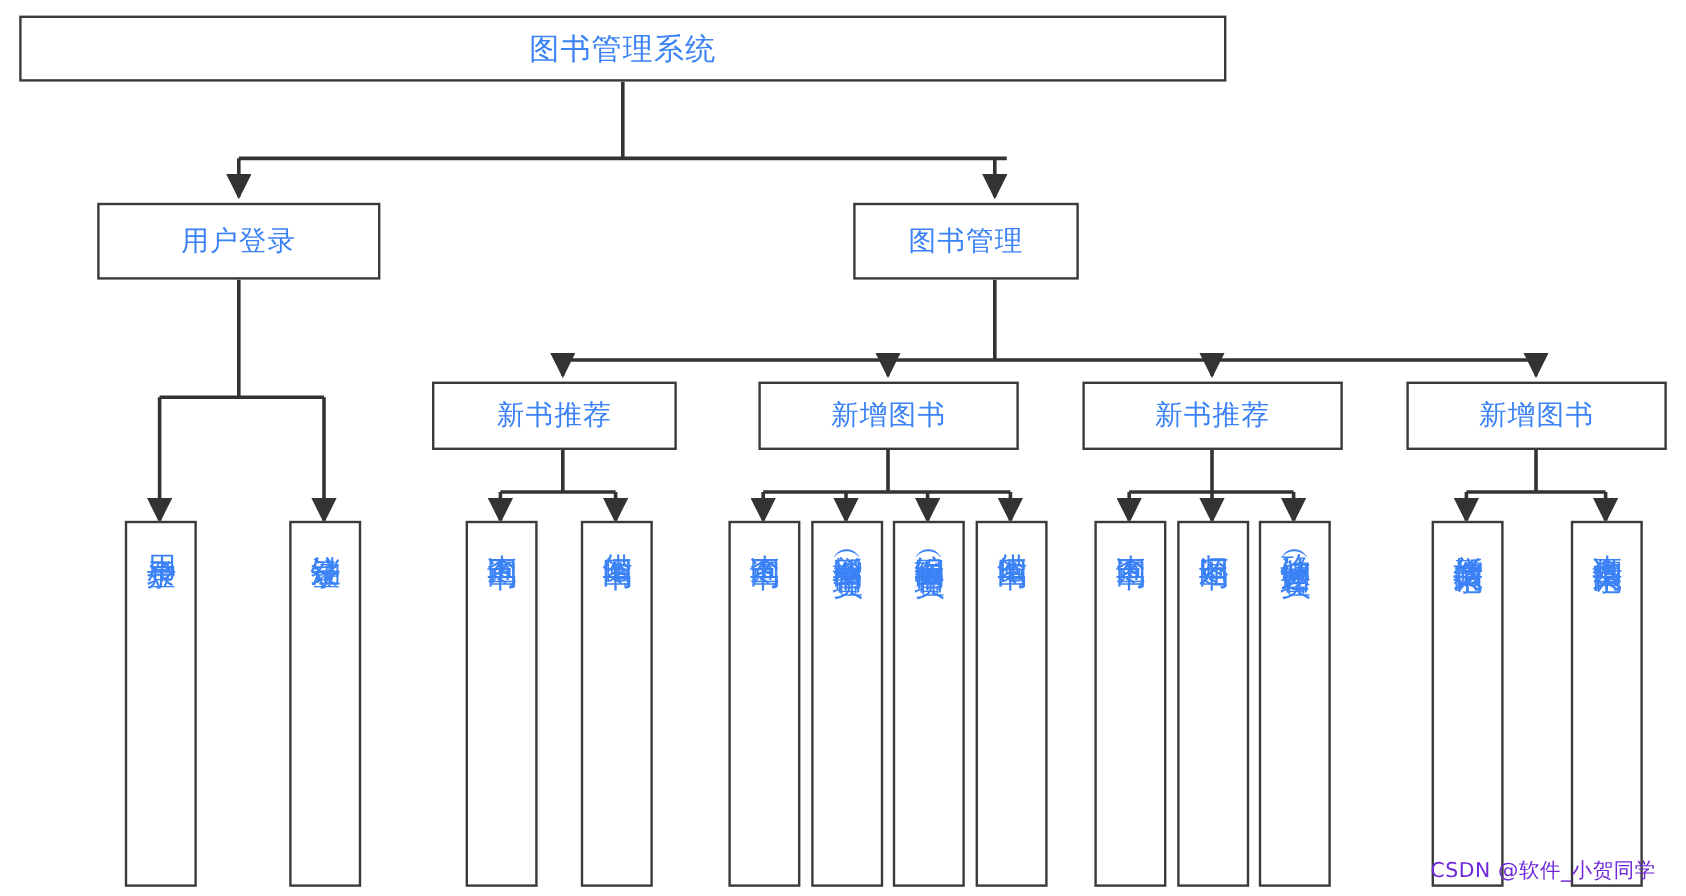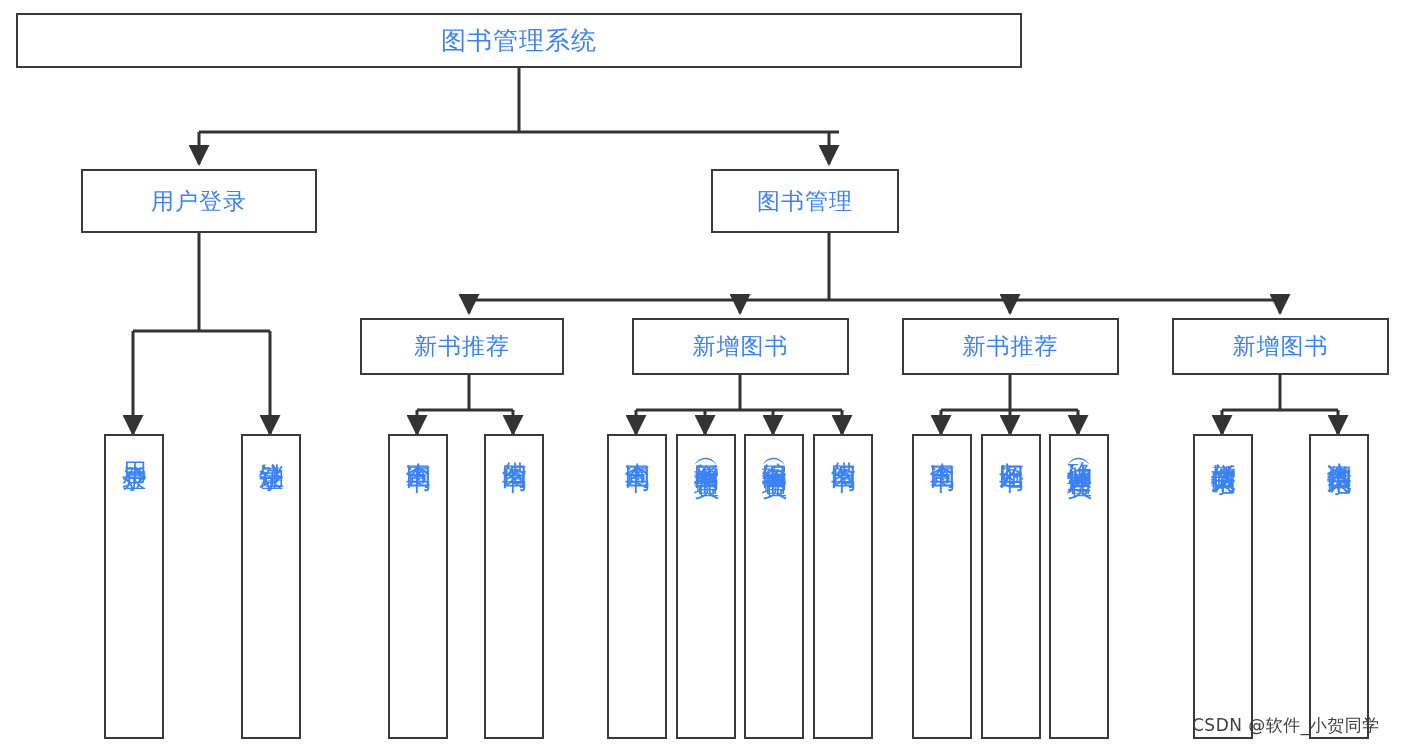--- a/index.html
+++ b/index.html
@@ -57,21 +57,21 @@
     font-size:25px;
     line-height:1.12;
     letter-spacing:2px;
     white-space:nowrap;
     height:auto;
     max-height:100%;
   }
   .watermark{
     position:absolute;
     font-size:17px;
-    color:#404040;
+    color:#6d28d9;
     white-space:nowrap;
     letter-spacing:0.5px;
     user-select:none;
   }
 </style>
 </head>
 <body>
 
 <div id="diagram-root">
 

